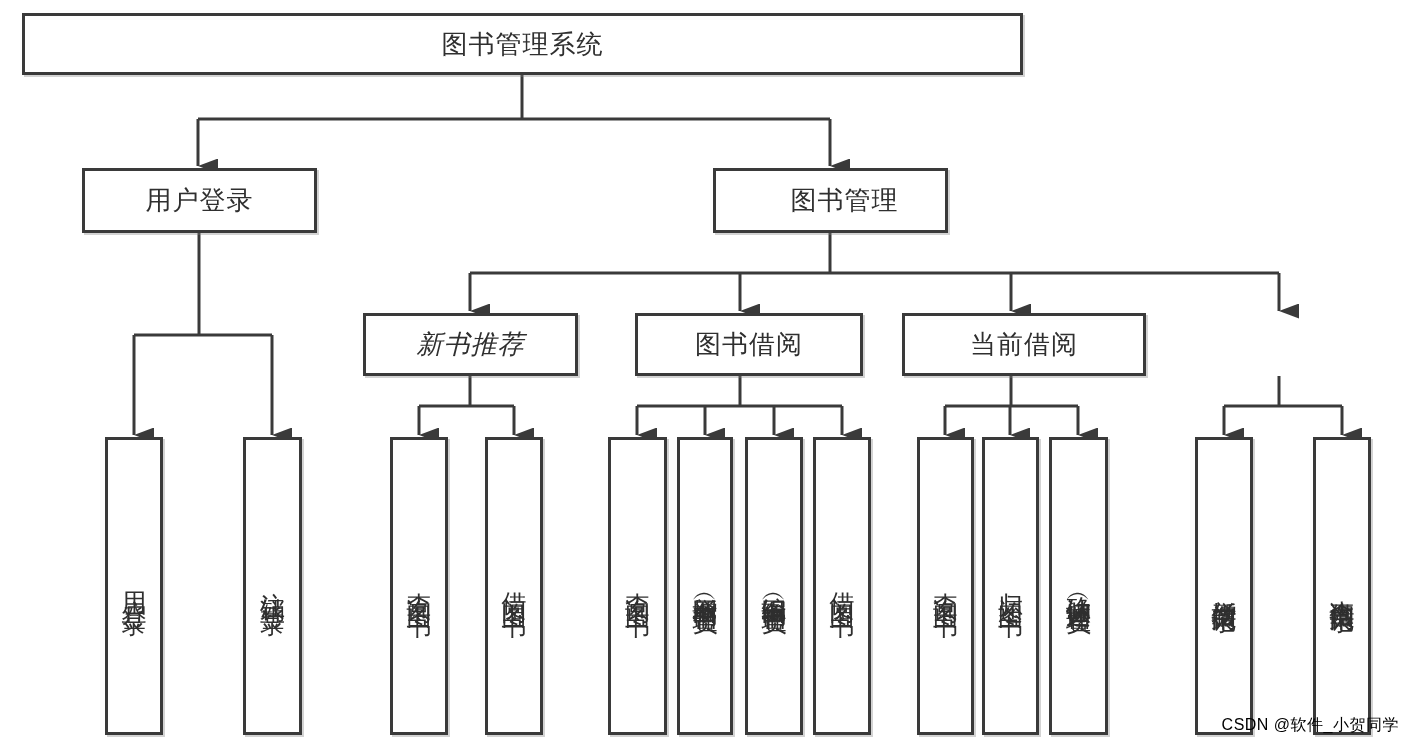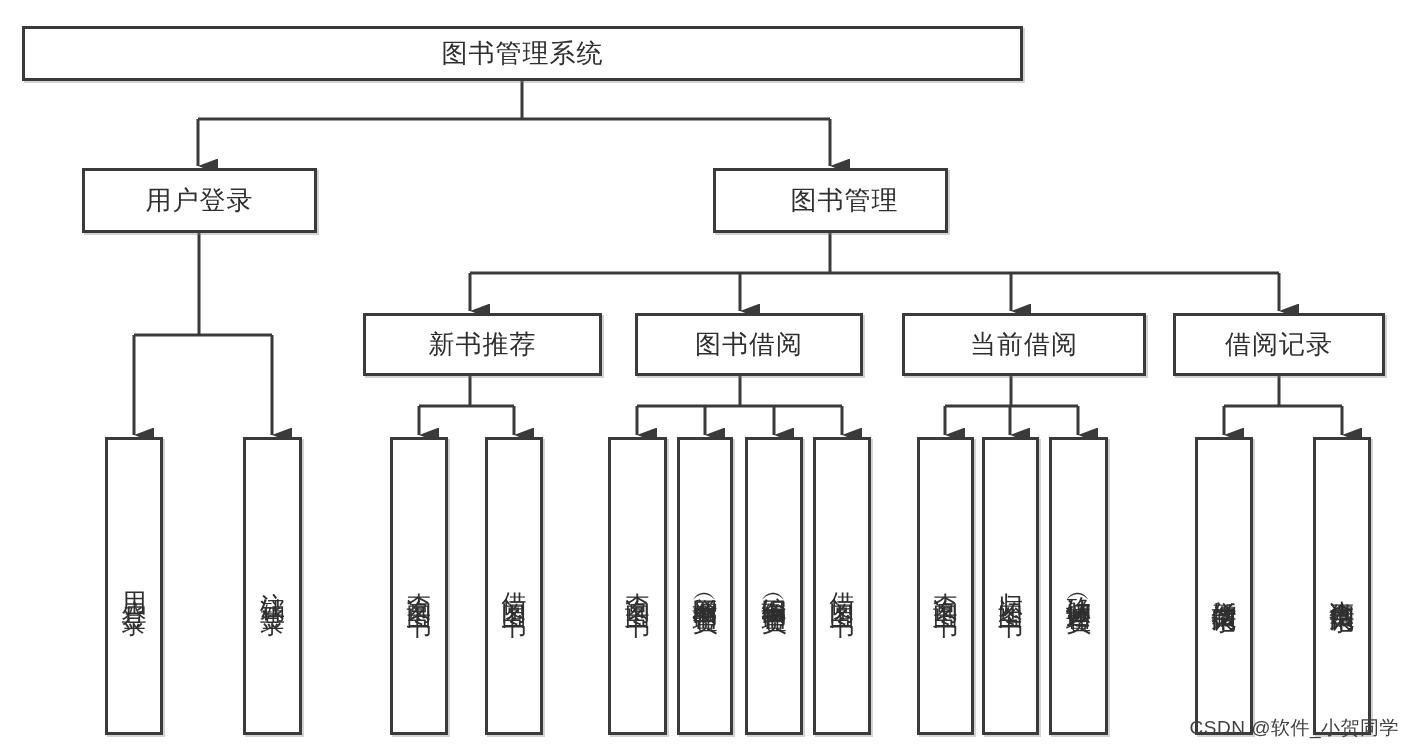--- a/index.html
+++ b/index.html
@@ -13,22 +13,22 @@
     border:3px solid #3a3a3a; box-shadow:2px 2px 0 rgba(130,130,130,0.35);
     display:flex; align-items:center; justify-content:center;
     font-size:26px; letter-spacing:1px; color:#2f2f2f; white-space:nowrap;
   }
   .vbox span.vtext {
     writing-mode:vertical-rl; text-orientation:mixed;
     font-size:25px; letter-spacing:7px; line-height:1;
   }
   .vbox.tight span.vtext { letter-spacing:2px; }
   .watermark {
-    position:absolute; right:6px; top:715px; font-size:19px;
-    color:#404040; letter-spacing:0.5px; white-space:nowrap;
+    position:absolute; right:6px; top:715px; font-size:16px;
+    color:#000000; letter-spacing:0.5px; white-space:nowrap;
   }
 </style>
 </head>
 <body>
 
 <div class="canvas">
 
   <svg class="connectors" viewBox="0 0 1405 747" xmlns="http://www.w3.org/2000/svg">
     <defs>
       <marker id="arrow" markerUnits="userSpaceOnUse" markerWidth="16" markerHeight="21" refX="7.5" refY="20" orient="auto">
@@ -72,29 +72,28 @@
       <path d="M 1010 406 V 435" marker-end="url(#arrow)"></path>
       <path d="M 1078 406 V 435" marker-end="url(#arrow)"></path>
 
       <path d="M 1279 376 V 406"></path>
       <path d="M 1224 406 H 1342"></path>
       <path d="M 1224 406 V 435" marker-end="url(#arrow)"></path>
       <path d="M 1342 406 V 435" marker-end="url(#arrow)"></path>
     </g>
   </svg>
 
-  <div class="box" style="left:22px; top:26px; width:1001px; height:55px;">图书管理系统</div>
+  <div class="box" style="left:22px; top:13px; width:1001px; height:62px;">图书管理系统</div>
 
   <div class="box" style="left:82px; top:168px; width:235px; height:65px;">用户登录</div>
   <div class="box" style="left:713px; top:168px; width:235px; height:65px;padding-left:28px;">图书管理</div>
 
-  <div class="box" style="left:363px; top:313px; width:239px; height:63px;">新书推荐</div>
+  <div class="box" style="left:363px; top:313px; width:215px; height:63px;font-style:italic;">新书推荐</div>
   <div class="box" style="left:635px; top:313px; width:228px; height:63px;">图书借阅</div>
   <div class="box" style="left:902px; top:313px; width:244px; height:63px;">当前借阅</div>
-  <div class="box" style="left:1173px; top:313px; width:212px; height:63px;">借阅记录</div>
 
   <div class="box vbox" style="left:105px; top:437px; width:58px; height:298px;">
     <span class="vtext">用户登录</span>
   </div>
   <div class="box vbox" style="left:243px; top:437px; width:59px; height:298px;">
     <span class="vtext">注销登录</span>
   </div>
   <div class="box vbox" style="left:390px; top:437px; width:58px; height:298px;">
     <span class="vtext">查询图书</span>
   </div>

